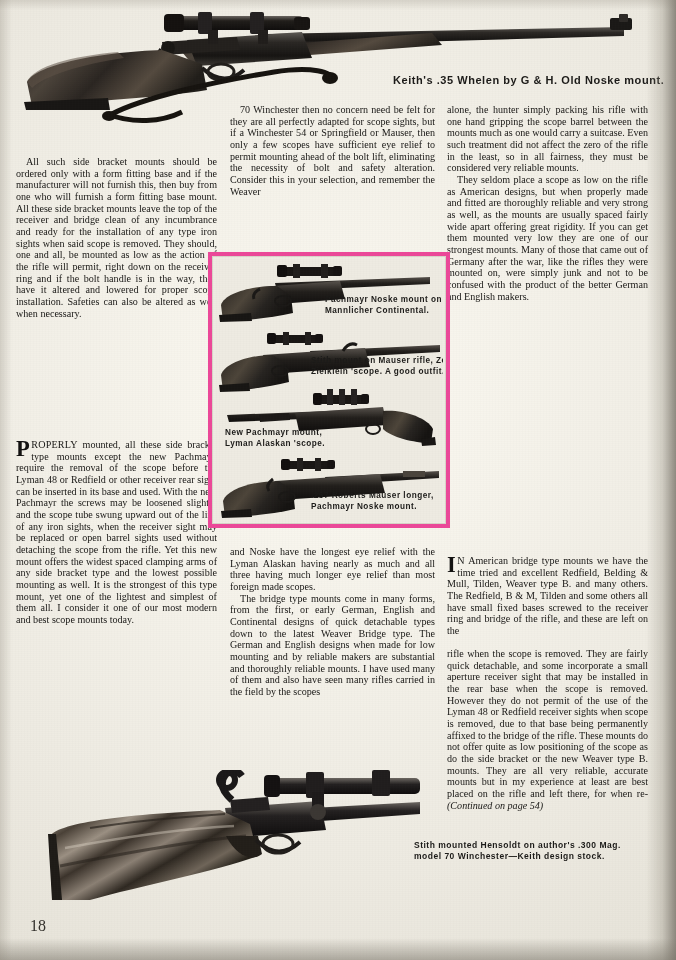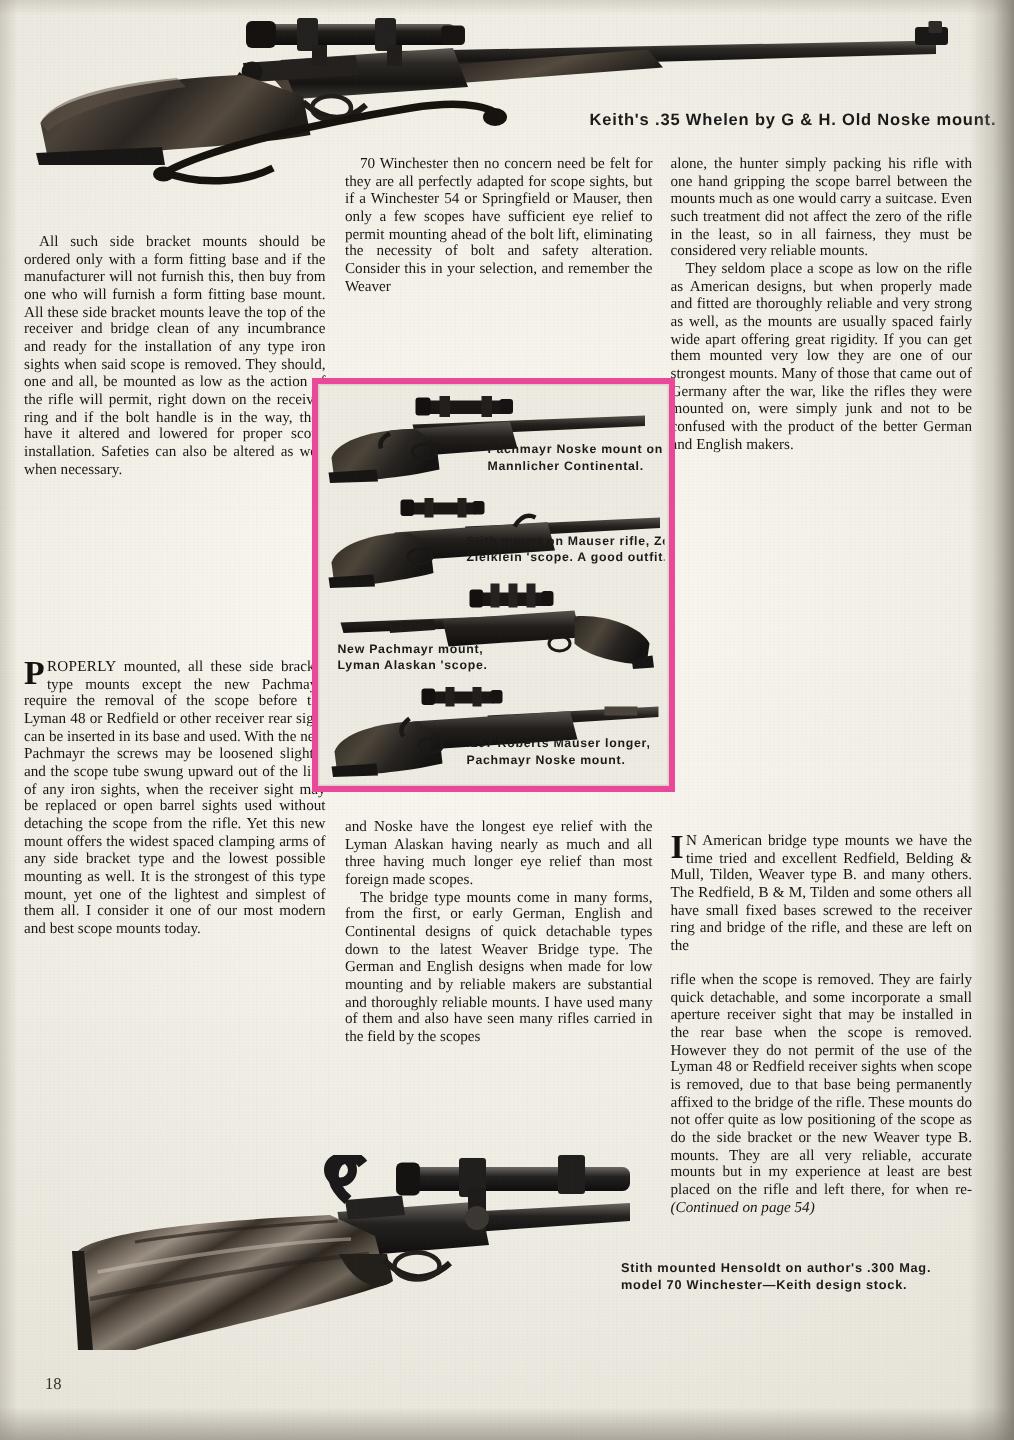--- a/index.html
+++ b/index.html
@@ -144,21 +144,21 @@
     font-size: 8.5px;
     letter-spacing: 0.5px;
     line-height: 11px;
     color: #1b1a18;
     white-space: nowrap;
   }
 
   .page-number {
     position: absolute;
     left: 30px; top: 917px;
-    font-size: 11px;
+    font-size: 16px;
     color: #33312c;
   }
 
   
   .grain {
     position: absolute; inset: 0;
     opacity: 0.18;
     pointer-events: none;
     background-image:
       repeating-linear-gradient(0deg, rgba(120,115,105,0.09) 0 1px, rgba(255,255,255,0) 1px 2px),

